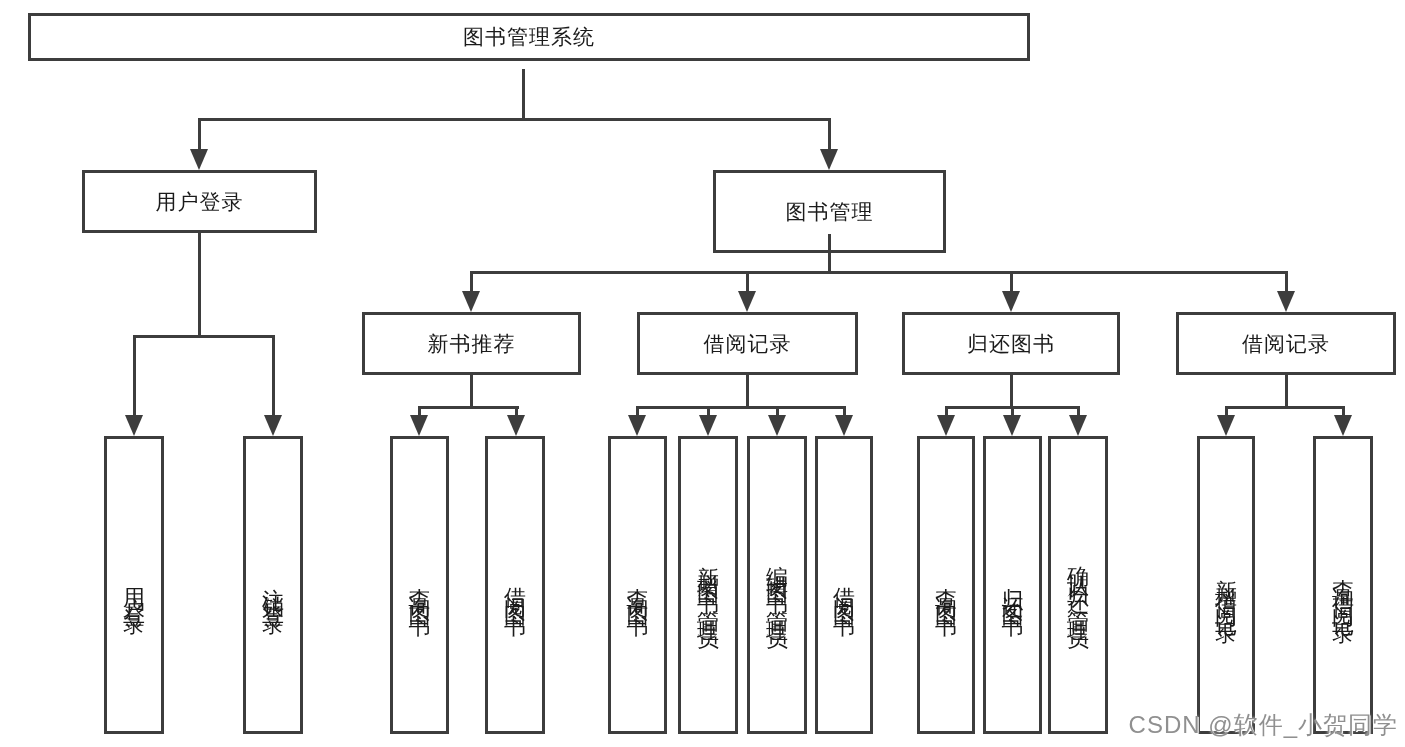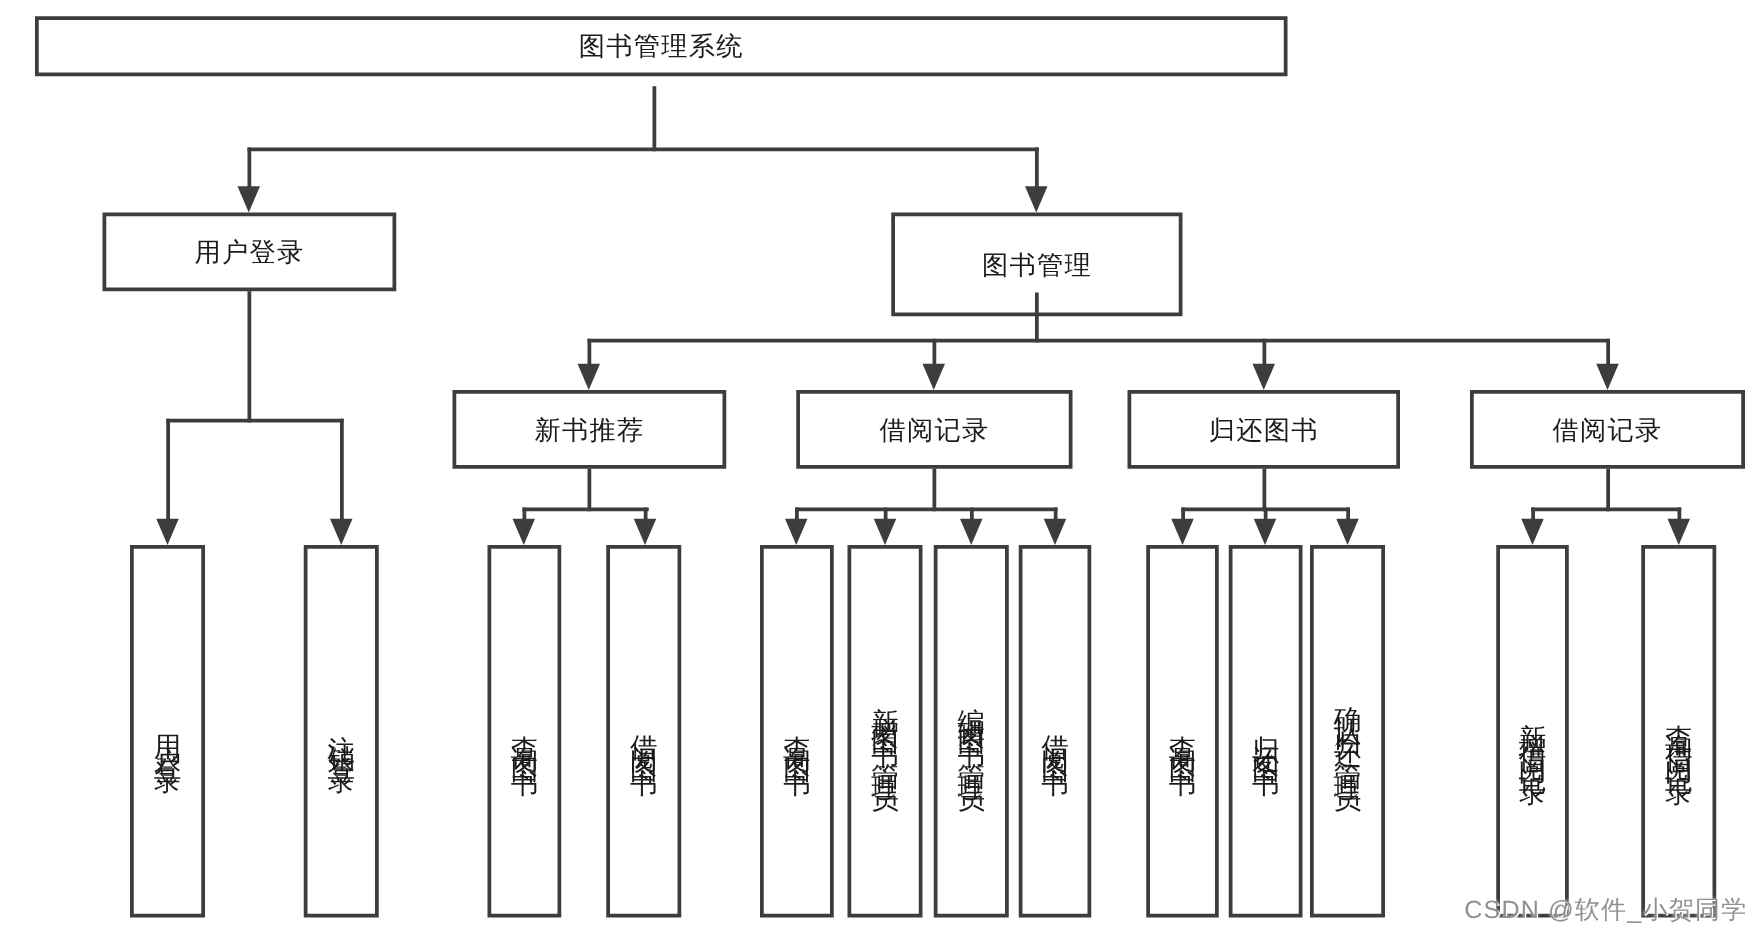--- a/index.html
+++ b/index.html
@@ -41,21 +41,21 @@
     position:absolute;
     width:0;height:0;
     border-left:9px solid transparent;
     border-right:9px solid transparent;
     border-top:21px solid #3d3d3d;
   }
   .watermark{
     position:absolute;
     right:7px;
     bottom:6px;
-    font-size:20px;
+    font-size:24px;
     color:#909090;
     letter-spacing:1px;
     text-shadow:0 0 3px #ffffff, 1px 1px 0 #ffffff;
     z-index:5;
     white-space:nowrap;
   }
 </style>
 </head>
 <body>
 

